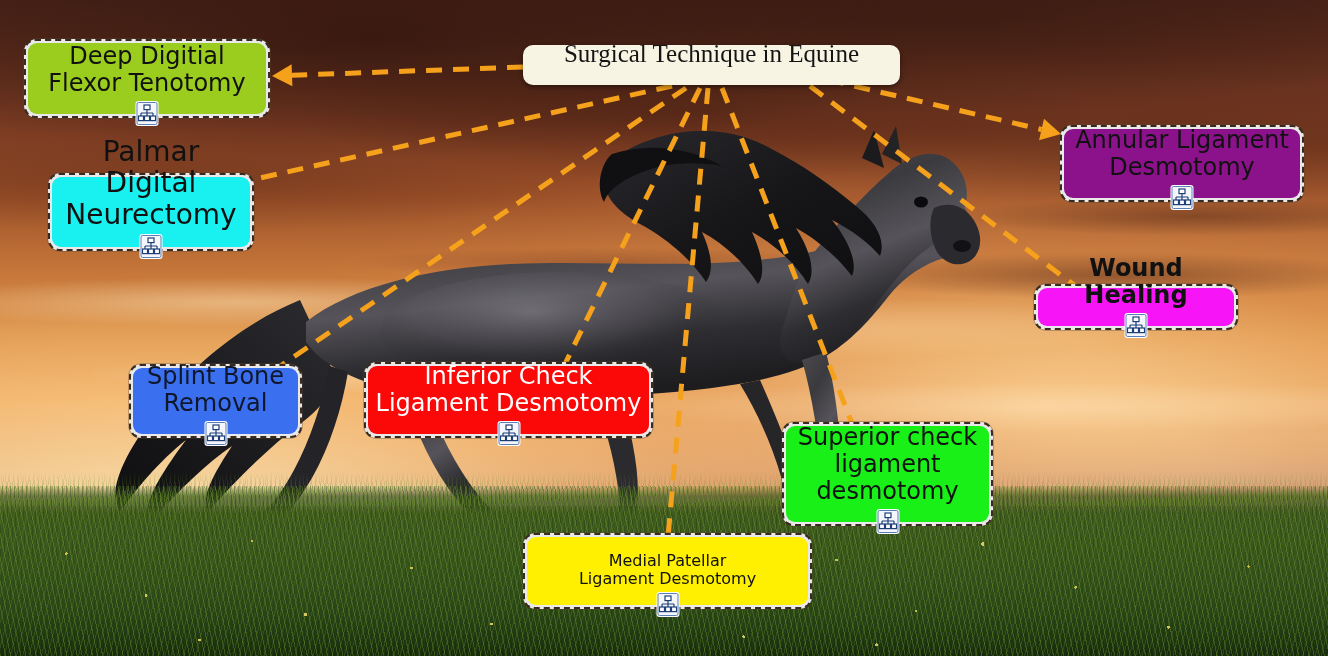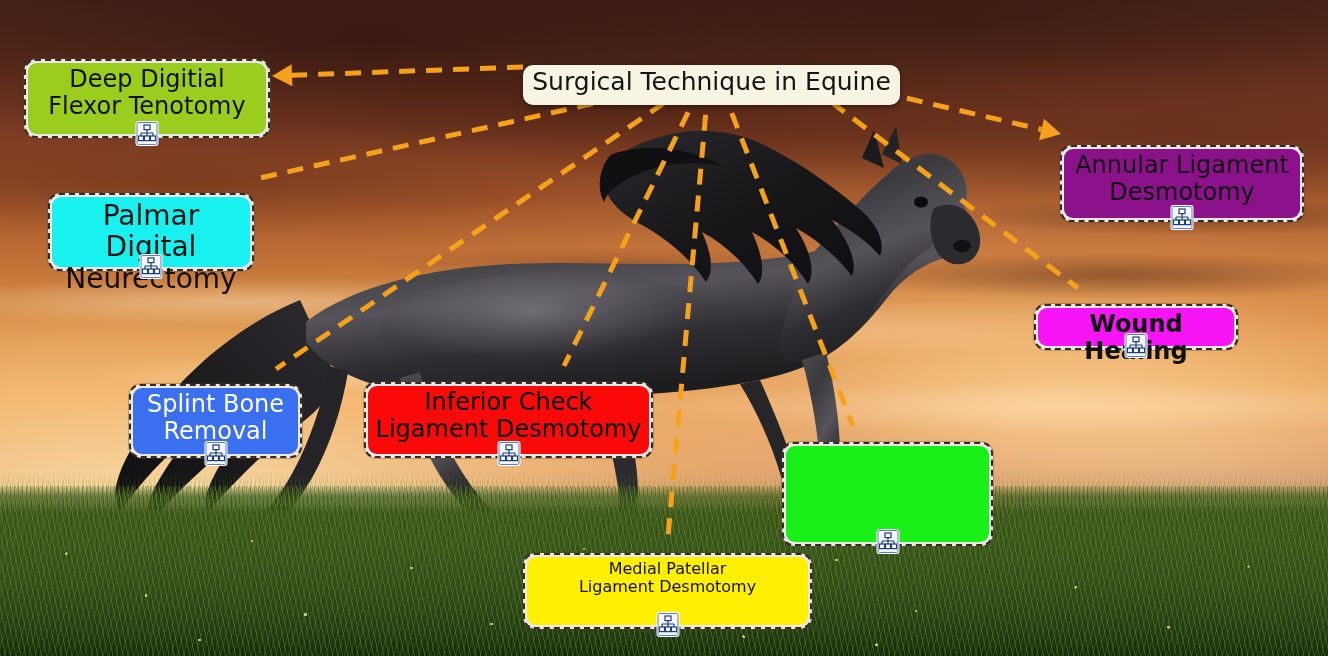--- a/index.html
+++ b/index.html
@@ -145,30 +145,29 @@
     stroke-linecap: butt;
     fill: none;
   }
   .arrow-head { fill: #F5A11B; }
 
   
   .node {
     position: absolute;
     box-sizing: border-box;
     border-radius: 9px;
-    padding: 3px 4px;
+    padding: 17px 4px;
     display: flex;
-    align-items: flex-start;
+    align-items: flex-end;
     justify-content: center;
     text-align: center;
     color: #111;
     line-height: 1.12;
     background: #ddd;
     box-shadow: 0 0 0 4px #e9e9e9, 0 0 0 5px rgba(90,70,50,0.35);
-    margin-top: 20px;
   }
   .node::after {
     content: "";
     position: absolute;
     inset: -4px;
     border-radius: 11px;
     border: 2px dashed #3a2a1e;
     pointer-events: none;
   }
   .node-label {
@@ -195,20 +194,21 @@
     display: block;
   }
   .node-badge svg { display: block; }
 
   
   .node.root {
     background: #f7f4e3;
     border-radius: 10px;
     box-shadow: 0 2px 5px rgba(0,0,0,0.45);
     color: #141414;
+    font-family: Liberation Serif, serif;
   }
   .node.root::after { border: none; }
 </style>
 </head>
 <body>
 
 <div id="canvas">
 
   <div class="bg-layer sky"></div>
   <div class="bg-layer clouds-top"></div>
@@ -329,34 +329,34 @@
         <span class="node-badge">
           <svg viewBox="0 0 19 21" width="19" height="21">
             <rect x="6.5" y="2" width="6" height="4.6" fill="#ffffff" stroke="#1d3f78" stroke-width="1.2"></rect>
             <path d="M9.5 6.6 V10 M3.5 10 H15.5 M3.5 10 V13 M9.5 10 V13 M15.5 10 V13" stroke="#1d3f78" stroke-width="1.2" fill="none"></path>
             <rect x="1" y="13" width="5" height="4.6" fill="#ffffff" stroke="#1d3f78" stroke-width="1.2"></rect>
             <rect x="7" y="13" width="5" height="4.6" fill="#ffffff" stroke="#1d3f78" stroke-width="1.2"></rect>
             <rect x="13" y="13" width="5" height="4.6" fill="#ffffff" stroke="#1d3f78" stroke-width="1.2"></rect>
           </svg>
         </span>
       </div>
-      <div class="node" id="node-splint-bone-removal" style="left: 133px; top: 368px; width: 165px; height: 66px; background: rgb(58, 111, 240); color: #ffffff; font-size: 24px;">
+      <div class="node" id="node-splint-bone-removal" style="left: 133px; top: 368px; width: 165px; height: 66px; background: rgb(58, 111, 240); color: #0f172a; font-size: 24px;">
         <span class="node-label">Splint Bone
 Removal</span>
         <span class="node-badge">
           <svg viewBox="0 0 19 21" width="19" height="21">
             <rect x="6.5" y="2" width="6" height="4.6" fill="#ffffff" stroke="#1d3f78" stroke-width="1.2"></rect>
             <path d="M9.5 6.6 V10 M3.5 10 H15.5 M3.5 10 V13 M9.5 10 V13 M15.5 10 V13" stroke="#1d3f78" stroke-width="1.2" fill="none"></path>
             <rect x="1" y="13" width="5" height="4.6" fill="#ffffff" stroke="#1d3f78" stroke-width="1.2"></rect>
             <rect x="7" y="13" width="5" height="4.6" fill="#ffffff" stroke="#1d3f78" stroke-width="1.2"></rect>
             <rect x="13" y="13" width="5" height="4.6" fill="#ffffff" stroke="#1d3f78" stroke-width="1.2"></rect>
           </svg>
         </span>
       </div>
-      <div class="node" id="node-inferior-check-ligament-desmotomy" style="left: 368px; top: 366px; width: 281px; height: 68px; background: rgb(251, 8, 8); color: #000000; font-size: 24px;">
+      <div class="node" id="node-inferior-check-ligament-desmotomy" style="left: 368px; top: 366px; width: 281px; height: 68px; background: rgb(251, 8, 8); color: #ffffff; font-size: 24px;">
         <span class="node-label">Inferior Check
 Ligament Desmotomy</span>
         <span class="node-badge">
           <svg viewBox="0 0 19 21" width="19" height="21">
             <rect x="6.5" y="2" width="6" height="4.6" fill="#ffffff" stroke="#1d3f78" stroke-width="1.2"></rect>
             <path d="M9.5 6.6 V10 M3.5 10 H15.5 M3.5 10 V13 M9.5 10 V13 M15.5 10 V13" stroke="#1d3f78" stroke-width="1.2" fill="none"></path>
             <rect x="1" y="13" width="5" height="4.6" fill="#ffffff" stroke="#1d3f78" stroke-width="1.2"></rect>
             <rect x="7" y="13" width="5" height="4.6" fill="#ffffff" stroke="#1d3f78" stroke-width="1.2"></rect>
             <rect x="13" y="13" width="5" height="4.6" fill="#ffffff" stroke="#1d3f78" stroke-width="1.2"></rect>
           </svg>
@@ -369,20 +369,23 @@
           <svg viewBox="0 0 19 21" width="19" height="21">
             <rect x="6.5" y="2" width="6" height="4.6" fill="#ffffff" stroke="#1d3f78" stroke-width="1.2"></rect>
             <path d="M9.5 6.6 V10 M3.5 10 H15.5 M3.5 10 V13 M9.5 10 V13 M15.5 10 V13" stroke="#1d3f78" stroke-width="1.2" fill="none"></path>
             <rect x="1" y="13" width="5" height="4.6" fill="#ffffff" stroke="#1d3f78" stroke-width="1.2"></rect>
             <rect x="7" y="13" width="5" height="4.6" fill="#ffffff" stroke="#1d3f78" stroke-width="1.2"></rect>
             <rect x="13" y="13" width="5" height="4.6" fill="#ffffff" stroke="#1d3f78" stroke-width="1.2"></rect>
           </svg>
         </span>
       </div>
       <div class="node" id="node-superior-check-ligament-desmotomy" style="left: 786px; top: 426px; width: 203px; height: 96px; background: rgb(24, 240, 24); color: rgb(17, 17, 17); font-size: 24px;">
+        <span class="node-label">Superior check
+ligament
+desmotomy</span>
         <span class="node-badge">
           <svg viewBox="0 0 19 21" width="19" height="21">
             <rect x="6.5" y="2" width="6" height="4.6" fill="#ffffff" stroke="#1d3f78" stroke-width="1.2"></rect>
             <path d="M9.5 6.6 V10 M3.5 10 H15.5 M3.5 10 V13 M9.5 10 V13 M15.5 10 V13" stroke="#1d3f78" stroke-width="1.2" fill="none"></path>
             <rect x="1" y="13" width="5" height="4.6" fill="#ffffff" stroke="#1d3f78" stroke-width="1.2"></rect>
             <rect x="7" y="13" width="5" height="4.6" fill="#ffffff" stroke="#1d3f78" stroke-width="1.2"></rect>
             <rect x="13" y="13" width="5" height="4.6" fill="#ffffff" stroke="#1d3f78" stroke-width="1.2"></rect>
           </svg>
         </span>
       </div>

